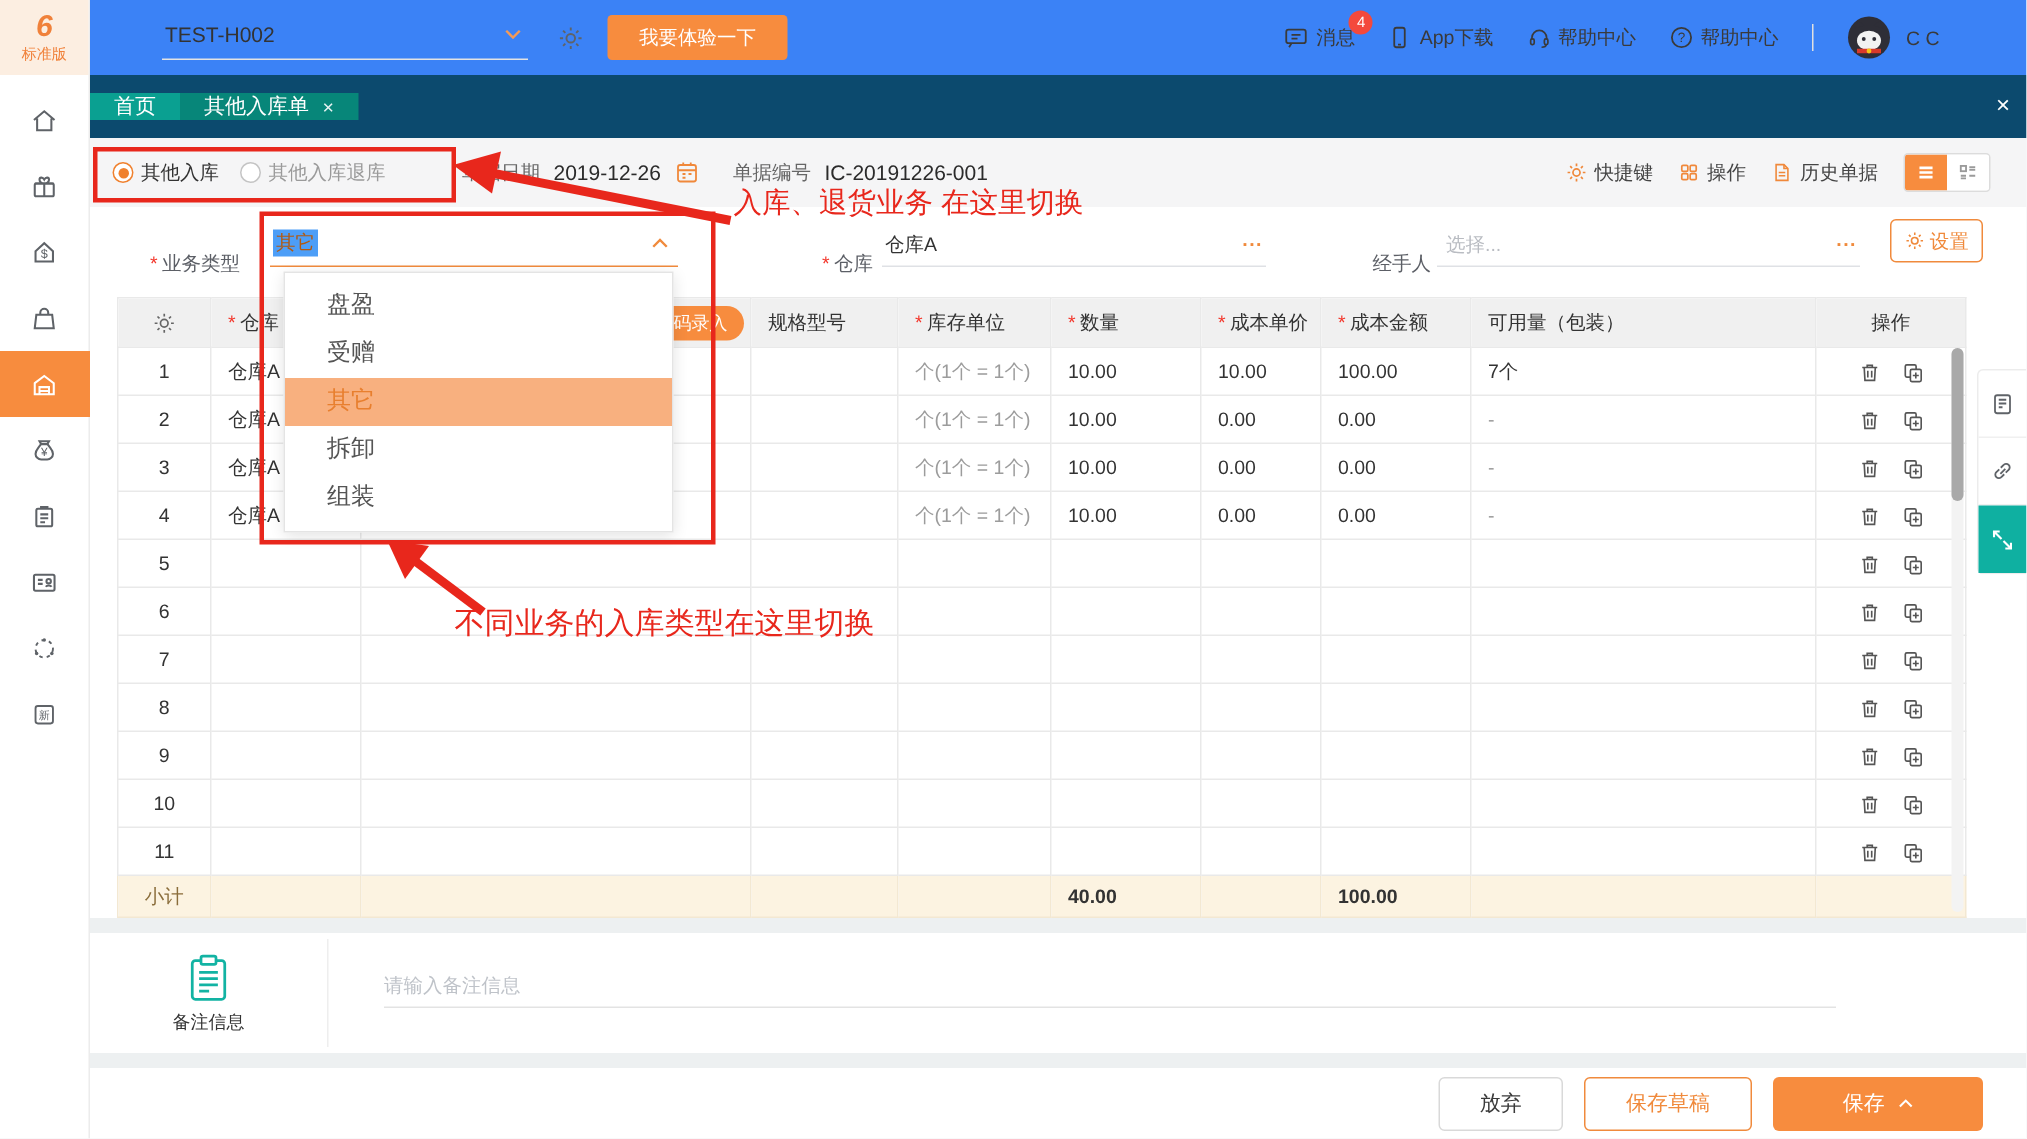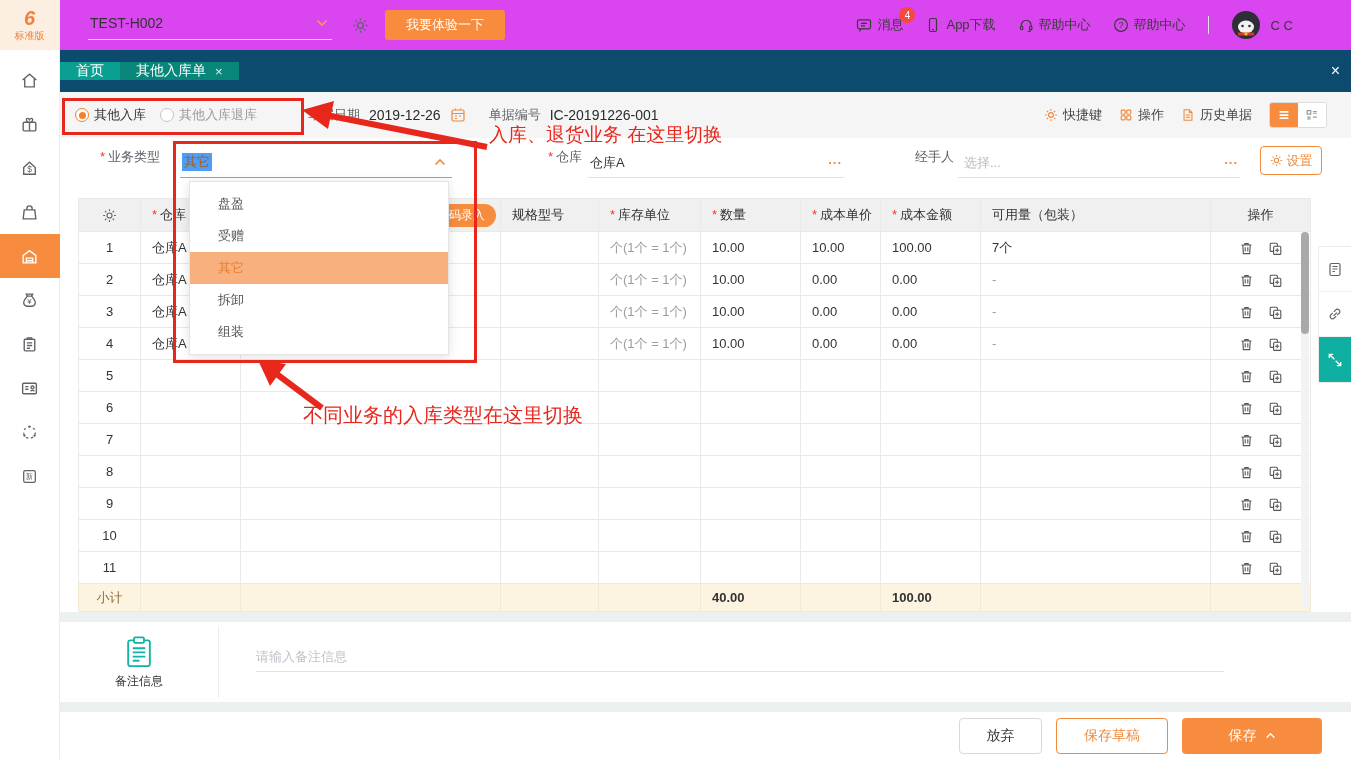--- a/index.html
+++ b/index.html
@@ -11,21 +11,21 @@
   
   #sidebar { position:absolute; left:0; top:0; width:60px; height:759px; background:#fff; border-right:1px solid #ececec; z-index:6; }
   .logo { height:50px; background:#fceee1; display:flex; flex-direction:column; align-items:center; justify-content:center; }
   .logo-glyph { color:#f0813a; font-weight:bold; font-size:20px; line-height:20px; font-style:italic; }
   .logo-edition { color:#f0813a; font-size:10px; margin-top:1px; }
   .side-icons { padding-top:8px; display:flex; flex-direction:column; align-items:center; }
   .side-item { width:60px; height:44px; display:flex; align-items:center; justify-content:center; color:#5f6368; cursor:pointer; }
   .side-item.active { background:#f78c3e; color:#fff; }
 
   
-  #topbar { position:absolute; left:60px; top:0; width:1291px; height:50px; background:#d946ef; display:flex; align-items:center; z-index:5; }
+  #topbar { position:absolute; left:60px; top:0; width:1291px; height:50px; background:#3b82f6; display:flex; align-items:center; z-index:5;padding-left:20px; }
   .company-select { margin-left:28px; width:244px; display:flex; align-items:center; justify-content:space-between; border-bottom:1px solid #e3e3e3; padding:4px 4px 8px 2px; font-size:14px; cursor:pointer; }
   .top-gear { margin-left:20px; color:#5f6368; cursor:pointer; }
   .trial-btn { margin-left:16px; width:120px; height:30px; background:#f78c3e; color:#fff; border:none; border-radius:3px; font-size:13px; cursor:pointer; font-family:inherit; }
   .top-right { margin-left:auto; margin-right:58px; display:flex; align-items:center; gap:22px; color:#3a3a3a; }
   .top-item { display:flex; align-items:center; gap:5px; cursor:pointer; position:relative; color:#3a3a3a; }
   .badge { position:absolute; top:-9px; right:-12px; min-width:16px; height:16px; border-radius:8px; background:#f4493c; color:#fff; font-size:10px; display:flex; align-items:center; justify-content:center; padding:0 4px; }
   .top-divider { width:1px; height:18px; background:#e0e0e0; }
   .avatar-wrap { display:flex; align-items:center; gap:10px; cursor:pointer; }
 
   
@@ -50,35 +50,35 @@
   .doc-no { margin-left:14px; }
   .strip-tools { position:absolute; right:24px; top:0; height:46px; display:flex; align-items:center; gap:17px; }
   .tool-item { display:flex; align-items:center; gap:5px; color:#444; cursor:pointer; }
   .tool-icon { color:#f0883a; }
   .view-toggle { display:flex; border:1px solid #dcdcdc; border-radius:3px; background:#fff; overflow:hidden; }
   .vt-btn { width:28px; height:24px; display:flex; align-items:center; justify-content:center; cursor:pointer; color:#9a9a9a; background:#fff; }
   .vt-btn.active { background:#f78c3e; color:#fff; }
 
   
   #formcard { position:absolute; left:60px; top:138px; width:1291px; height:474px; background:#fff; z-index:1; }
-  .f-label { position:absolute; top:10px; color:#5c5f66; }
+  .f-label { position:absolute; top:29px; color:#5c5f66; }
   .req { color:#f3362b; margin-right:3px; }
   .biz-field { position:absolute; left:120px; top:12px; width:272px; height:28px; border-bottom:1px solid #f08a3c; cursor:pointer; }
   .sel-value { position:absolute; left:2px; top:3px; background:#4d9ef7; color:#b3590f; padding:0 2px; font-size:13px; }
   .chev-up { position:absolute; right:6px; top:8px; color:#f08a3c; }
   .wh-field { position:absolute; left:528px; top:12px; width:256px; height:28px; border-bottom:1px solid #dfe1e5; cursor:pointer; }
   .wh-field .val { position:absolute; left:2px; top:4px; color:#333; }
   .hd-field { position:absolute; left:898px; top:12px; width:282px; height:28px; border-bottom:1px solid #dfe1e5; cursor:pointer; }
   .hd-field .ph { position:absolute; left:6px; top:4px; color:#b9bcc2; }
   .more-dots { position:absolute; right:2px; top:2px; color:#f08a3c; font-weight:bold; letter-spacing:1px; cursor:pointer; }
   .settings-btn { position:absolute; left:1200px; top:8px; width:62px; height:29px; border:1px solid #f08a3c; color:#f08a3c; background:#fff; border-radius:4px; display:flex; align-items:center; justify-content:center; gap:4px; font-size:13px; cursor:pointer; font-family:inherit; }
 
   
   .dd-panel { position:absolute; left:129px; top:43px; width:260px; background:#fff; border:1px solid #e4e4e4; box-shadow:0 2px 10px rgba(0,0,0,.12); padding:6px 0; z-index:20; }
-  .dd-option { height:32px; line-height:32px; padding-left:28px; color:#555; font-size:13px; cursor:pointer; }
+  .dd-option { height:32px; line-height:32px; padding-left:28px; color:#555; font-size:16px; cursor:pointer; }
   .dd-option.selected { background:#f8b07f; color:#e87f2e; }
 
   
   .grid-wrap { position:absolute; left:18px; top:60px; width:1232px; }
   table.grid { width:1232px; border-collapse:collapse; table-layout:fixed; }
   .grid th, .grid td { border:1px solid #e9e9e9; height:32px; padding:0 11px; text-align:left; font-weight:normal; font-size:13px; overflow:hidden; white-space:nowrap; }
   .grid thead th { background:#f0f0f0; height:33px; color:#333; position:relative; }
   .grid .c-num { text-align:center; padding:0 2px; }
   .grid td.c-unit { color:#9c9c9c; }
   .grid td.c-dash { color:#9c9c9c; }

